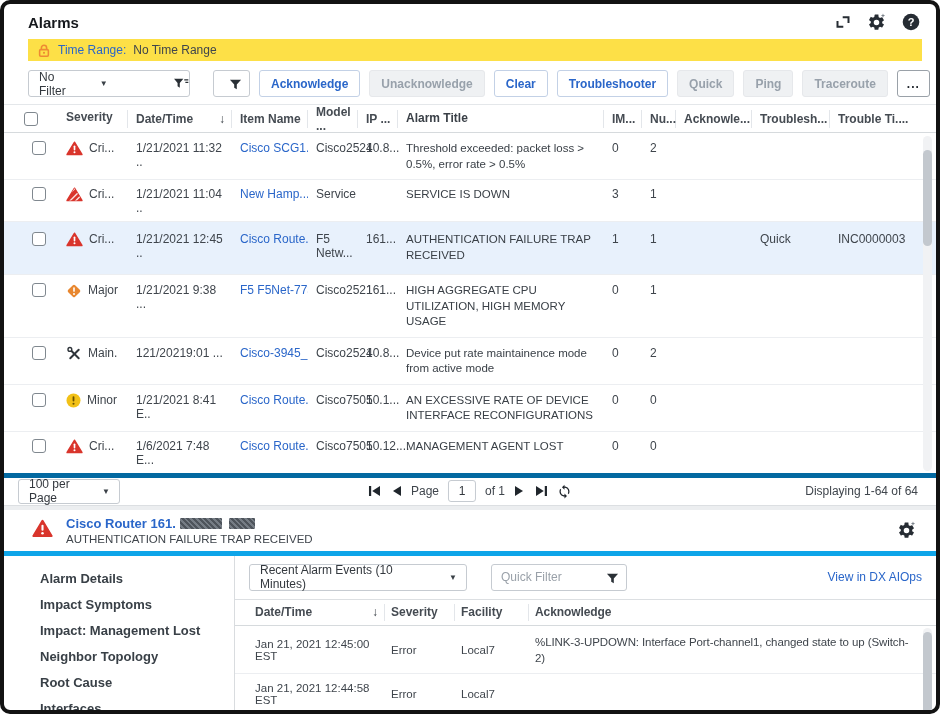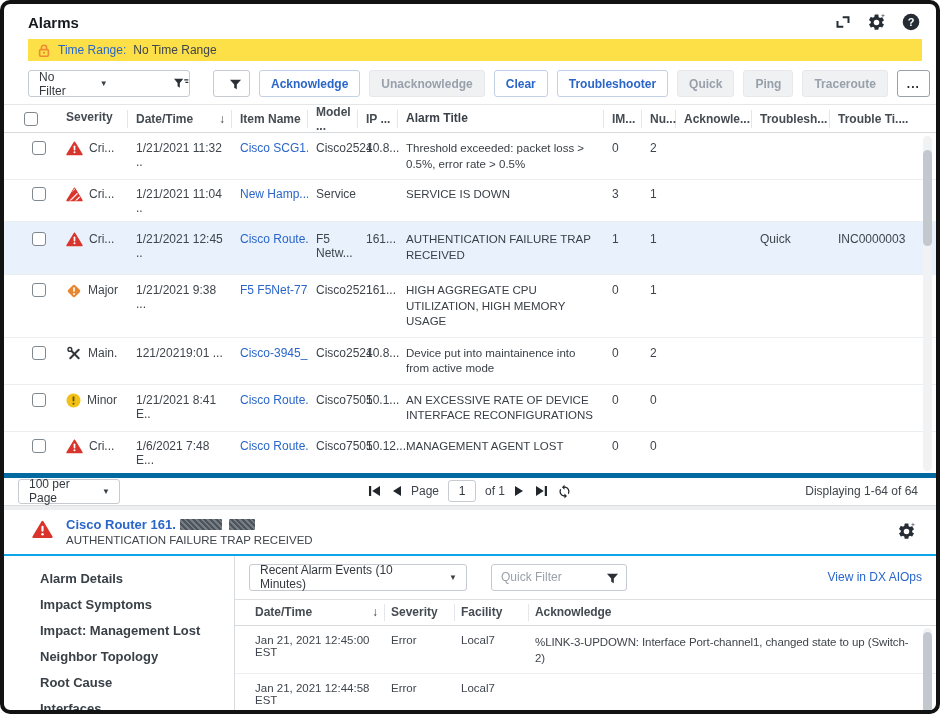--- a/index.html
+++ b/index.html
@@ -67,40 +67,40 @@
   .atable .vscroll { top:32px; bottom:2px; }
   
   .pagebar { height:32px; border-top:5px solid #0369a1; display:flex; align-items:center; padding:0 18px 0 14px; position:relative; }
   .pp-select { width:102px; height:25px; }
   .pager { position:absolute; left:50%; transform:translateX(-50%); display:flex; align-items:center; gap:9px; font-size:12px; color:#3f454c; }
   .pager .pbtn { display:inline-flex; align-items:center; cursor:pointer; background:none; border:none; padding:0; }
   .page-input { width:28px; height:22px; border:1px solid #c6cbd1; border-radius:3px; text-align:center; font-size:12px; color:#33383e; font-family:"Liberation Sans",sans-serif; }
   .displaying { margin-left:auto; font-size:12px; color:#3f454c; }
   
   .panel-divider { height:5px; background:#eceef0; border-top:1px solid #dcdfe2; }
-  .dheader { height:46px; display:flex; align-items:center; padding:0 20px 0 28px; border-bottom:2px solid #0ea5e9; }
+  .dheader { height:46px; display:flex; align-items:center; padding:0 20px 0 28px; border-bottom:5px solid #0ea5e9; }
   .dheader .dtexts { margin-left:13px; }
   .dtitle-line { display:flex; align-items:center; gap:4px; }
   .dtitle { font-size:13px; font-weight:700; color:#2a66c9; cursor:pointer; }
   .redact { display:inline-block; height:11px; border-radius:1px; background:repeating-linear-gradient(45deg,#4e545b 0 2px,#767d85 2px 4px); }
   .redact.a { width:42px; } .redact.b { width:26px; margin-left:3px; }
   .dsub { font-size:11.5px; color:#3f454c; margin-top:2px; }
   .dheader .gear-right { margin-left:auto; }
   
   .bottom { display:flex; height:228px; }
   .dnav { width:230px; flex:none; padding-top:10px; }
   .dnav-item { height:26px; display:flex; align-items:center; padding-left:36px; font-size:13px; font-weight:700; color:#394047; cursor:pointer; }
   .dpane { flex:1; border-left:1px solid #d9dcdf; position:relative; display:flex; flex-direction:column; }
   .dpane-toolbar { display:flex; align-items:center; gap:10px; padding:8px 14px 8px 14px; }
   .range-select { width:218px; }
   .qf2 { width:136px; }
   .aiops-link { margin-left:auto; font-size:12px; color:#2a66c9; cursor:pointer; white-space:nowrap; }
   
   .ltable { position:relative; flex:1; }
-  .lrow { display:flex; align-items:flex-start; padding-left:14px; border-bottom:1px solid #eceef1; }
+  .lrow { display:flex; align-items:center; padding-left:14px; border-bottom:1px solid #eceef1; }
   .lrow.head { align-items:center; height:27px; border-top:1px solid #dcdfe2; border-bottom:1px solid #d6dadd; }
   .lh { font-size:12px; font-weight:700; color:#454b52; height:17px; display:flex; align-items:center; border-right:1px solid #e3e6ea; padding-left:6px; cursor:pointer; }
   .lh.last { border-right:none; }
   .lc { font-size:11.5px; padding:8px 6px 7px 6px; color:#3f454c; }
   .l-date { width:136px; flex:none; }
   .l-sev  { width:70px; flex:none; }
   .l-fac  { width:74px; flex:none; }
   .l-desc { flex:1; padding-right:26px; line-height:1.4; letter-spacing:-0.1px; }
   .lh.l-date { justify-content:space-between; padding-right:6px; }
   .ltable .vscroll { top:29px; bottom:4px; }
@@ -310,21 +310,21 @@
                 <path d="M13 4l-9 9"></path>
               </g>
               <circle cx="3.6" cy="3.6" r="2" fill="#fff" stroke="#2e343a" stroke-width="1.5"></circle>
             </svg></span>
         <span class="sevlbl">Main.</span>
       </div>
       <div class="acell c-date">121/20219:01 ...</div>
       <div class="acell c-item link">Cisco-3945_...</div>
       <div class="acell c-model">Cisco2524</div>
       <div class="acell c-ip">10.8...</div>
-      <div class="acell c-title">Device put into maintainence into from active mode</div>
+      <div class="acell c-title">Device put rate maintainence mode from active mode</div>
       <div class="acell c-im">0</div>
       <div class="acell c-nu">2</div>
       <div class="acell c-ack"></div>
       <div class="acell c-tsh"></div>
       <div class="acell c-tkt"></div>
     </div>
 
     <div class="arow">
       <div class="acell c-cb">
           <div class="cbx"></div>

